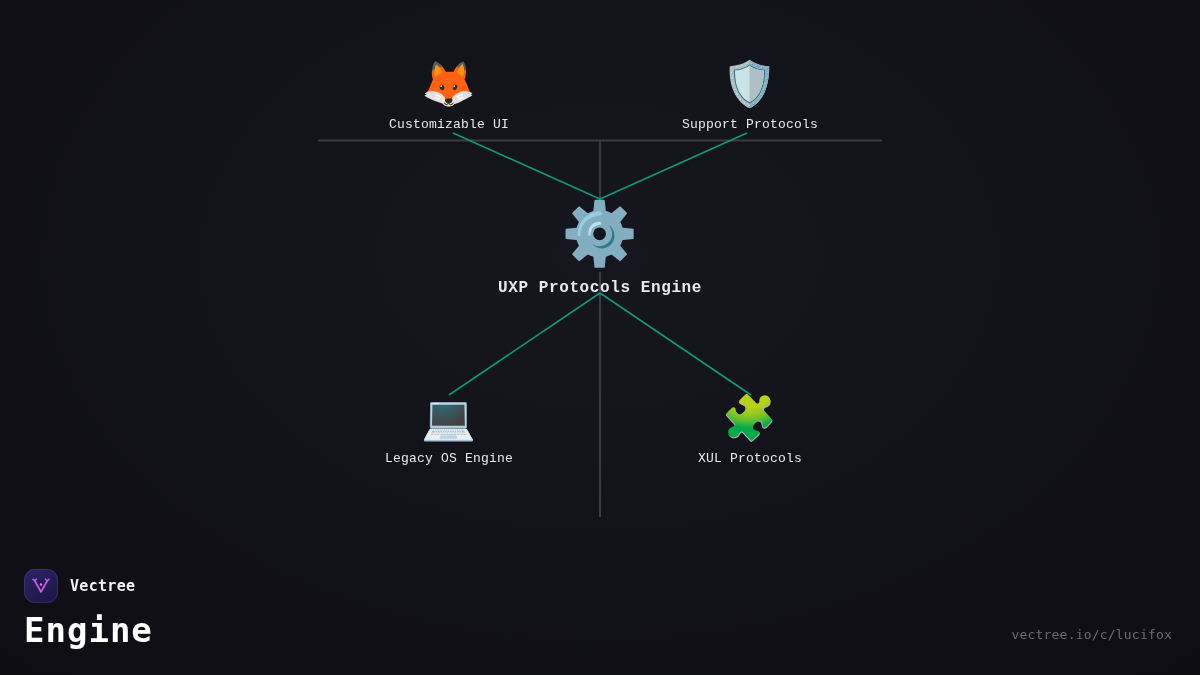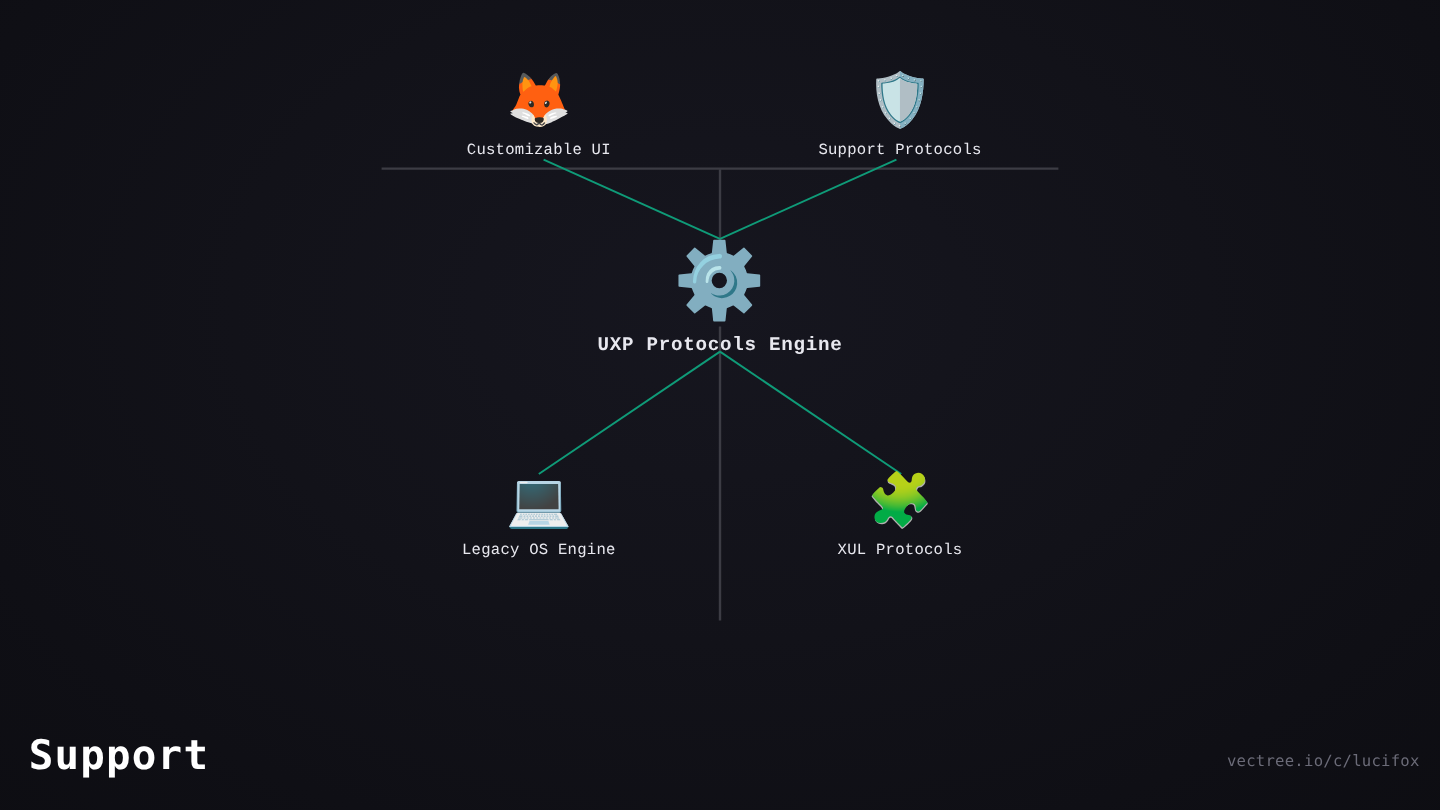--- a/index.html
+++ b/index.html
@@ -88,21 +88,21 @@
   .page-title {
     color: #ffffff;
     font-size: 34px;
     font-weight: 700;
     font-family: "DejaVu Sans Mono", "Liberation Mono", monospace;
     letter-spacing: 1px;
     line-height: 1;
   }
   #footer-url {
     position: absolute;
-    right: 17px;
+    right: 28px;
     bottom: 33px;
     color: #6b6b78;
     font-size: 13px;
     font-family: "DejaVu Sans Mono", "Liberation Mono", monospace;
     letter-spacing: 0.2px;
   }
 </style>
 </head>
 <body>
 
@@ -141,18 +141,29 @@
     <span class="node-emoji">💻</span>
     <span class="node-label">Legacy OS Engine</span>
   </div>
 
   <div class="node leaf" style="left:750px; top:396px;">
     <span class="node-emoji">🧩</span>
     <span class="node-label">XUL Protocols</span>
   </div>
 
   <div id="footer-brand">
-    <div class="page-title">Support</div>
+    <div class="brand-row">
+      <span class="brand-logo">
+        <svg width="22" height="22" viewBox="0 0 24 24" xmlns="http://www.w3.org/2000/svg">
+          <path d="M5.2 6.4 L12 18.4 L18.8 6.4" fill="none" stroke="#c957e8" stroke-width="2.1" stroke-linecap="round" stroke-linejoin="round"></path>
+          <path d="M5.2 6.4 L3.1 4.6 M5.2 6.4 L7.0 4.4" fill="none" stroke="#c957e8" stroke-width="1.7" stroke-linecap="round"></path>
+          <path d="M18.8 6.4 L16.8 4.4 M18.8 6.4 L20.9 4.6" fill="none" stroke="#c957e8" stroke-width="1.7" stroke-linecap="round"></path>
+          <circle cx="12" cy="10.4" r="1.35" fill="#e07bf5"></circle>
+        </svg>
+      </span>
+      <span class="brand-name">Vectree</span>
+    </div>
+    <div class="page-title">Engine</div>
   </div>
 
   <div id="footer-url">vectree.io/c/lucifox</div>
 
 </div>
 
 </body></html>

